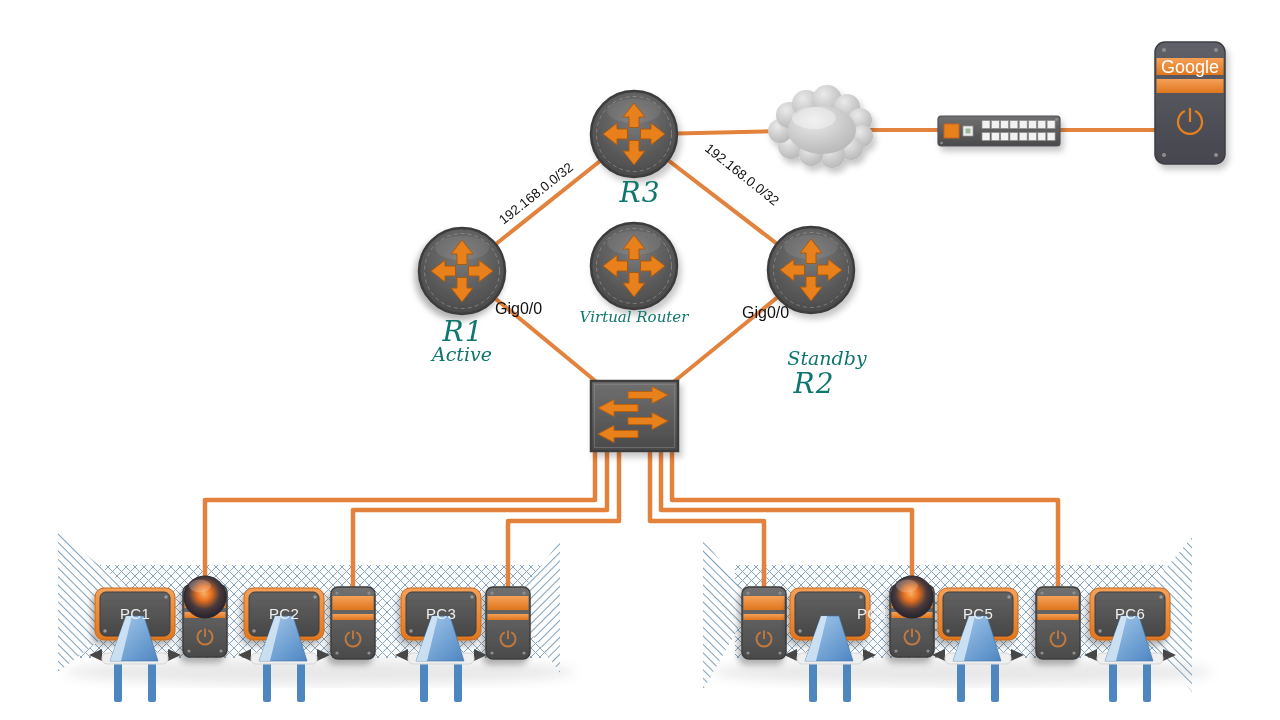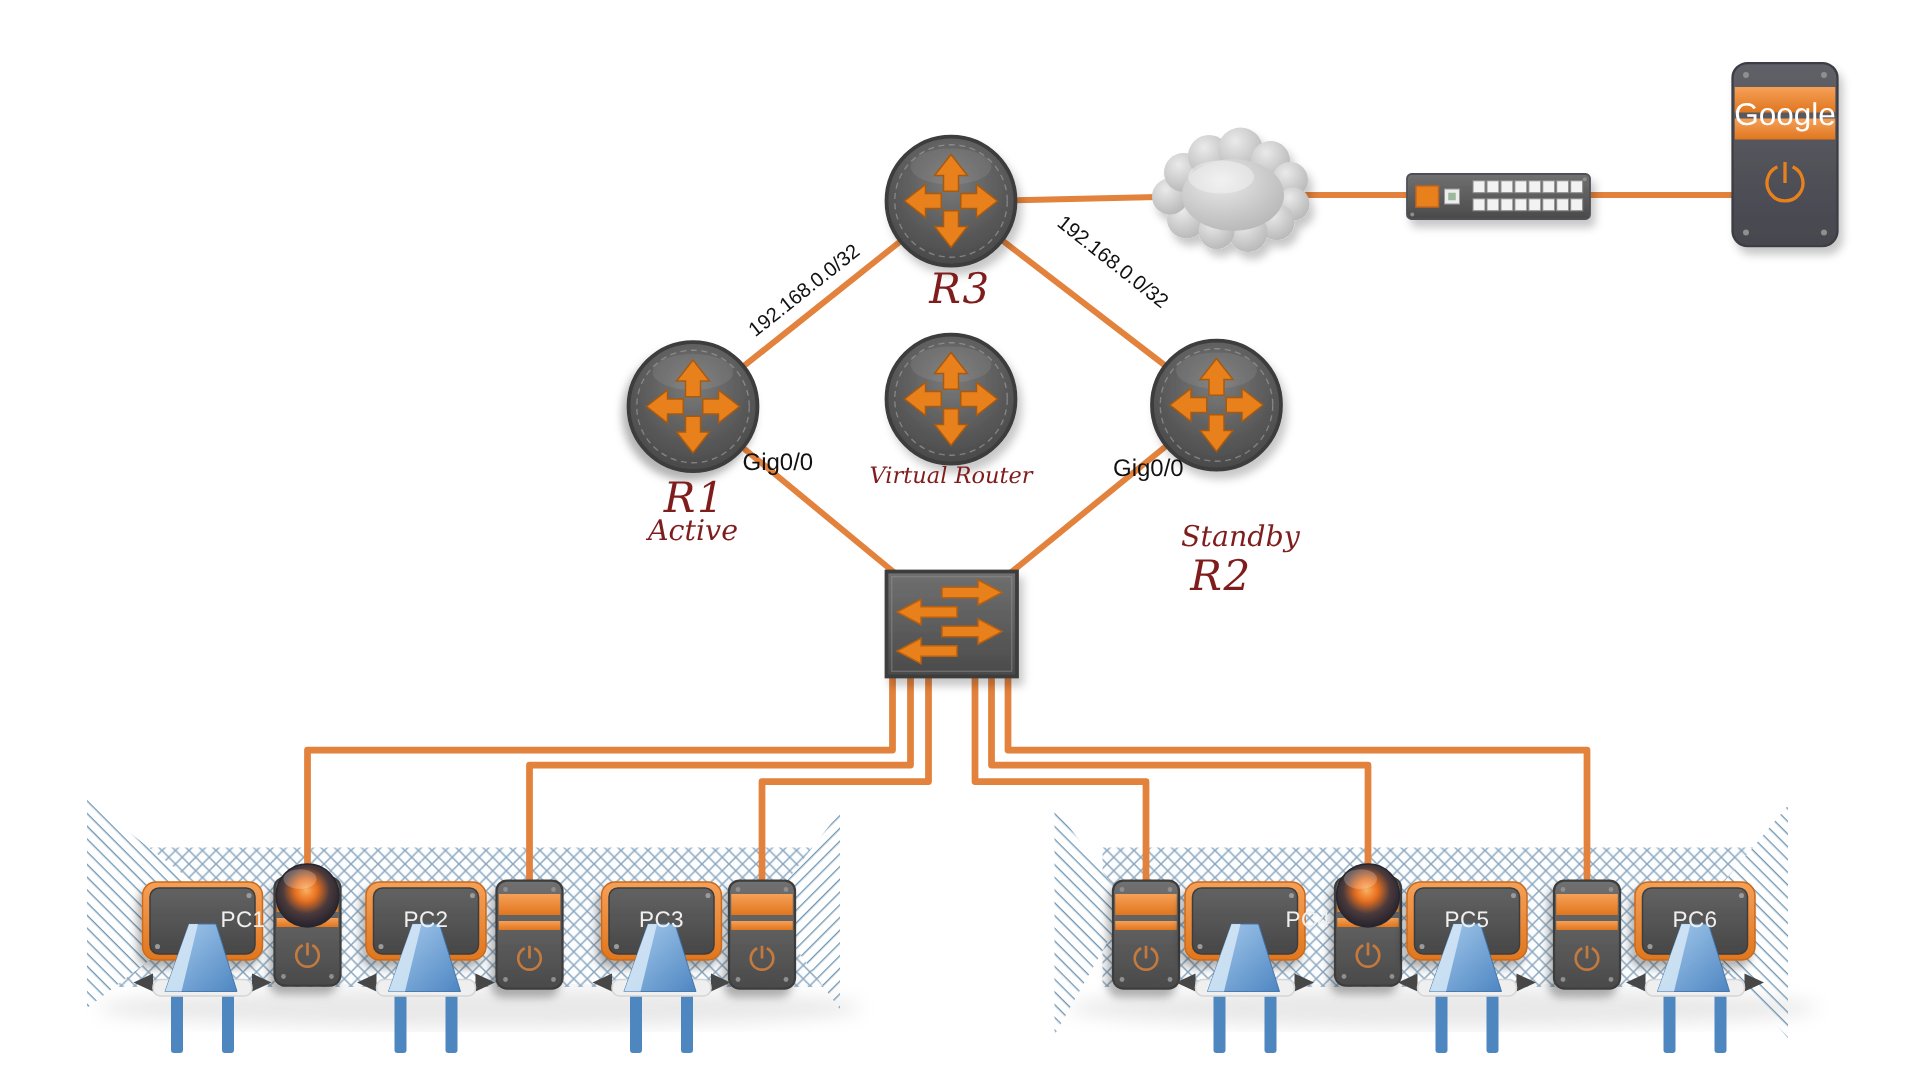--- a/index.html
+++ b/index.html
@@ -3,22 +3,22 @@
 <meta charset="utf-8">
 <style>
   html,body{margin:0;padding:0;background:#ffffff;}
   .stage{position:relative;width:1280px;height:720px;overflow:hidden;background:#ffffff;
          font-family:"Liberation Sans",sans-serif;}
   .stage svg{position:absolute;left:0;top:0;}
   .labels div{position:absolute;white-space:nowrap;}
   .pc-label{width:80px;height:50px;display:flex;align-items:center;justify-content:center;
             color:#EFEFEF;font-size:15px;letter-spacing:.3px;}
   .gl{width:66px;height:18px;display:flex;align-items:center;justify-content:center;
-      color:#ffffff;font-size:21px;margin-top:10px;}
-  .hand{font-family:"DejaVu Serif",serif;font-style:italic;color:#7f1d1d;text-align:center;}
+      color:#ffffff;font-size:18px;}
+  .hand{font-family:"DejaVu Serif",serif;font-style:italic;color:#0f766e;text-align:center;}
   .r-big{font-size:28px;width:120px;letter-spacing:1px;}
   .r-sub{font-size:19px;width:120px;}
   .vr{font-size:15px;width:200px;}
   .port-label{font-size:16px;color:#111;}
   .ip-label{width:160px;font-size:13.5px;color:#111;text-align:center;transform-origin:center;}
 </style>
 </head>
 <body>
 
 <div class="stage">
@@ -277,20 +277,20 @@
   <div class="hand vr" style="left:534px;top:308px;">Virtual Router</div>
 
   <div class="port-label" style="left:495px;top:300px;">Gig0/0</div>
   <div class="port-label" style="left:742px;top:304px;">Gig0/0</div>
 
   <div class="ip-label" style="left:456px;top:186px;transform:rotate(-38.5deg);">192.168.0.0/32</div>
   <div class="ip-label" style="left:662px;top:167px;transform:rotate(38.5deg);">192.168.0.0/32</div>
 
   <div class="gl" style="left:1157px;top:58px;">Google</div>
 
-  <div class="pc-label" style="left:95px;top:588px;padding-left:27px;">PC1</div>
+  <div class="pc-label" style="left:95px;top:588px;">PC1</div>
   <div class="pc-label" style="left:244px;top:588px;">PC2</div>
   <div class="pc-label" style="left:401px;top:588px;">PC3</div>
   <div class="pc-label" style="left:832px;top:588px;">PC4</div>
   <div class="pc-label" style="left:938px;top:588px;">PC5</div>
   <div class="pc-label" style="left:1090px;top:588px;">PC6</div>
 </div>
 </div>
 
 </body></html>

